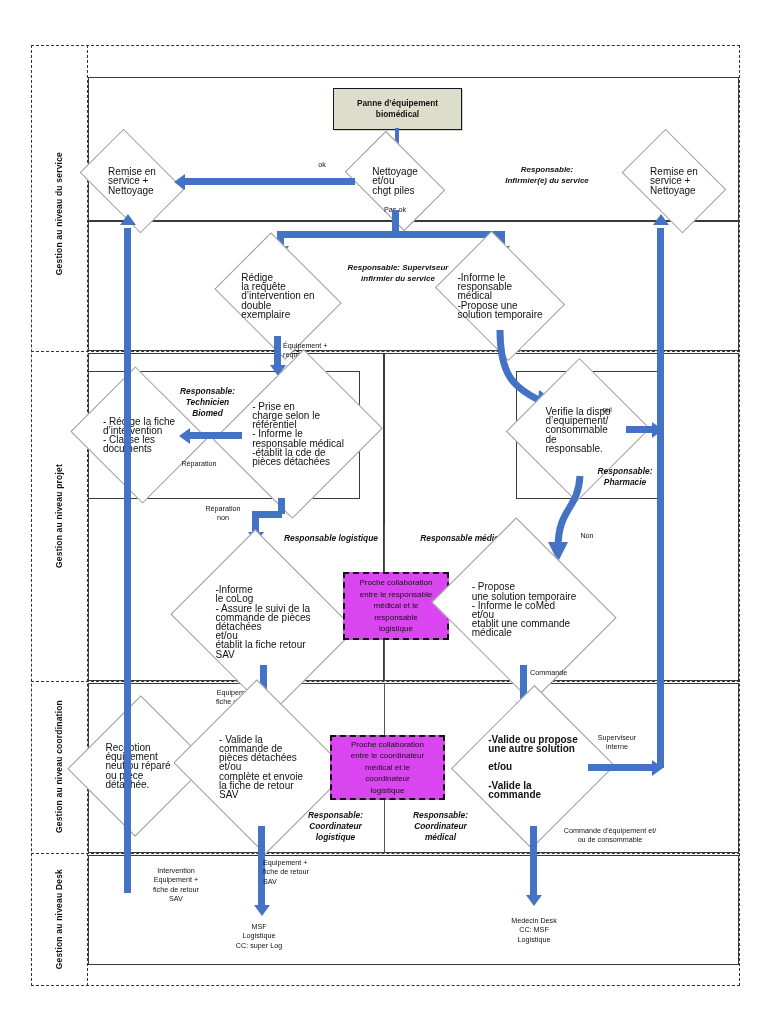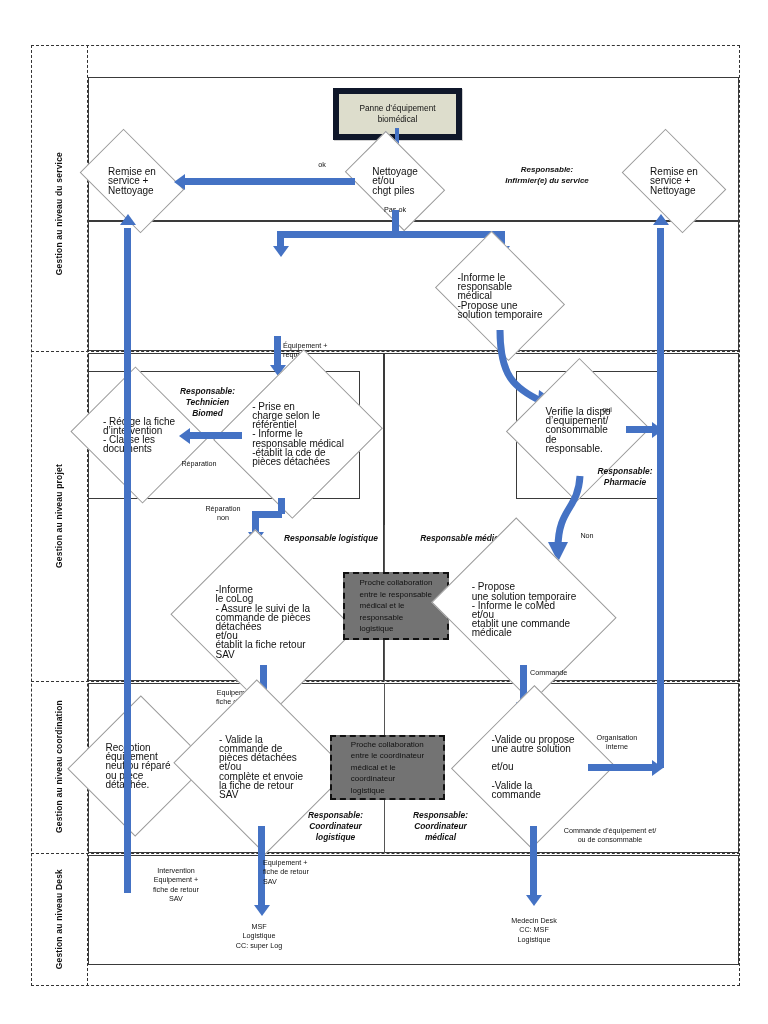--- a/index.html
+++ b/index.html
@@ -36,45 +36,45 @@
     display:flex;align-items:center;justify-content:center;
   }
   .title-bar .t{font-size:13.5px;font-weight:bold;color:#000;letter-spacing:.1px;}
 
   
   .panel{position:absolute;box-sizing:border-box;border:1px solid #3a3a3a;background:#fff;}
 
   
   .startbox{
     position:absolute;box-sizing:border-box;
-    background:#DDDDCC;border:6px solid #0f172a;
+    background:#DDDDCC;border:1px solid #0f172a;
     display:flex;align-items:center;justify-content:center;text-align:center;
-    font-size:8.3px;font-weight:normal;color:#111;line-height:11px;padding:20px;
+    font-size:8.3px;font-weight:bold;color:#111;line-height:11px;padding:20px;
     box-shadow:1px 1px 0 rgba(0,0,0,.18);
   }
 
   
   .dia{position:absolute;}
   .dia .shape{
     position:absolute;left:0;top:0;width:100%;height:100%;
     background:#fff;border:1px solid #9a9a9a;
     transform:rotate(45deg);box-sizing:border-box;
   }
   .dia .txt{
     position:absolute;left:-14%;top:0;width:128%;height:100%;
     display:flex;align-items:center;justify-content:center;text-align:left;
     font-size:10px;color:#111;line-height:9.2px;white-space:pre-line;
     pointer-events:none;
   }
 
   
   .redbox{
     position:absolute;box-sizing:border-box;
-    background:#737373;border:2px dashed #111;
-    display:flex;align-items:center;justify-content:center;text-align:left;
+    background:#d946ef;border:2px dashed #111;
+    display:flex;align-items:center;justify-content:center;text-align:center;
     font-size:8px;color:#111;line-height:11.5px;white-space:pre-line;padding:2px;
   }
 
   
   .ftxt{
     position:absolute;font-size:7.2px;color:#111;line-height:9.3px;
     white-space:pre-line;text-align:center;
   }
   .ital{font-style:italic;font-weight:bold;font-size:8px;line-height:10.5px;}
   .ital2{font-style:italic;font-weight:bold;font-size:8.4px;line-height:11px;}
@@ -170,21 +170,31 @@
 Infirmier(e) du service</div>
 
   <div class="ftxt" style="left:358px;top:205px;width:74px;">Pas ok</div>
   <div class="bl v" style="left:392px;top:210px;height:25px;"></div>
   <div class="bl h" style="left:277px;top:231px;width:228px;"></div>
   <div class="bl v" style="left:277px;top:231px;height:18px;"></div>
   <div class="arw down" style="left:272.5px;top:246px;"></div>
   <div class="bl v" style="left:498px;top:231px;height:18px;"></div>
   <div class="arw down" style="left:493.5px;top:246px;"></div>
 
-
+  <div class="dia" style="left:228px;top:256px;width:100px;height:80px;">
+    <div class="shape"></div>
+    <div class="txt">Rédige
+la requête
+d’intervention en
+double
+exemplaire</div>
+  </div>
+
+  <div class="ftxt ital" style="left:318px;top:263px;width:160px;">Responsable: Superviseur
+infirmier du service</div>
 
   <div class="dia" style="left:448px;top:256px;width:104px;height:80px;">
     <div class="shape"></div>
     <div class="txt">-Informe le
 responsable
 médical
 -Propose une
 solution temporaire</div>
   </div>
 
@@ -314,39 +324,39 @@
 la fiche de retour
 SAV</div>
   </div>
 
   <div class="redbox" style="left:330px;top:735px;width:115px;height:65px;">Proche collaboration
 entre le coordinateur
 médical et le
 coordinateur
 logistique</div>
 
-  <div class="dia" style="left:476px;top:708px;width:114px;height:118px;">
+  <div class="dia" style="left:476px;top:708px;width:114px;height:118px;font-weight:bold;">
     <div class="shape"></div>
     <div class="txt">-Valide ou propose
 une autre solution
 
 et/ou
 
 -Valide la
 commande</div>
   </div>
 
   <div class="ftxt ital2" style="left:288px;top:810px;width:95px;">Responsable:
 Coordinateur
 logistique</div>
   <div class="ftxt ital2" style="left:393px;top:810px;width:95px;">Responsable:
 Coordinateur
 médical</div>
 
-  <div class="ftxt" style="left:577px;top:733px;width:80px;">Organisation
+  <div class="ftxt" style="left:577px;top:733px;width:80px;">Superviseur
 interne</div>
   <div class="bl h" style="left:588px;top:764px;width:68px;"></div>
   <div class="arw right" style="left:652px;top:759.5px;"></div>
 
   <div class="ftxt" style="left:535px;top:826px;width:150px;">Commande d’équipement et/
 ou de consommable</div>
 
   <div class="bl v" style="left:657px;top:228px;height:540px;"></div>
   <div class="arw up" style="left:652.5px;top:214px;"></div>
 

